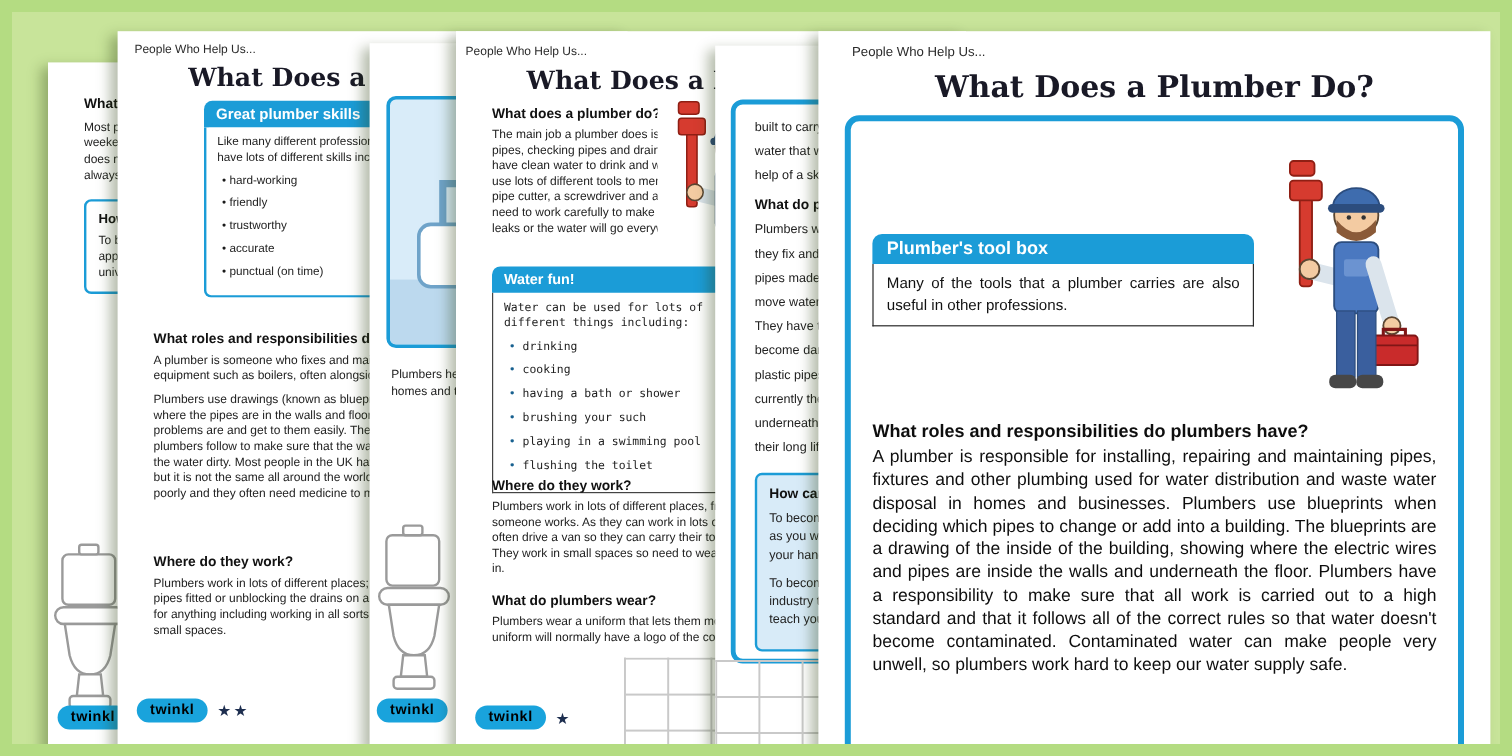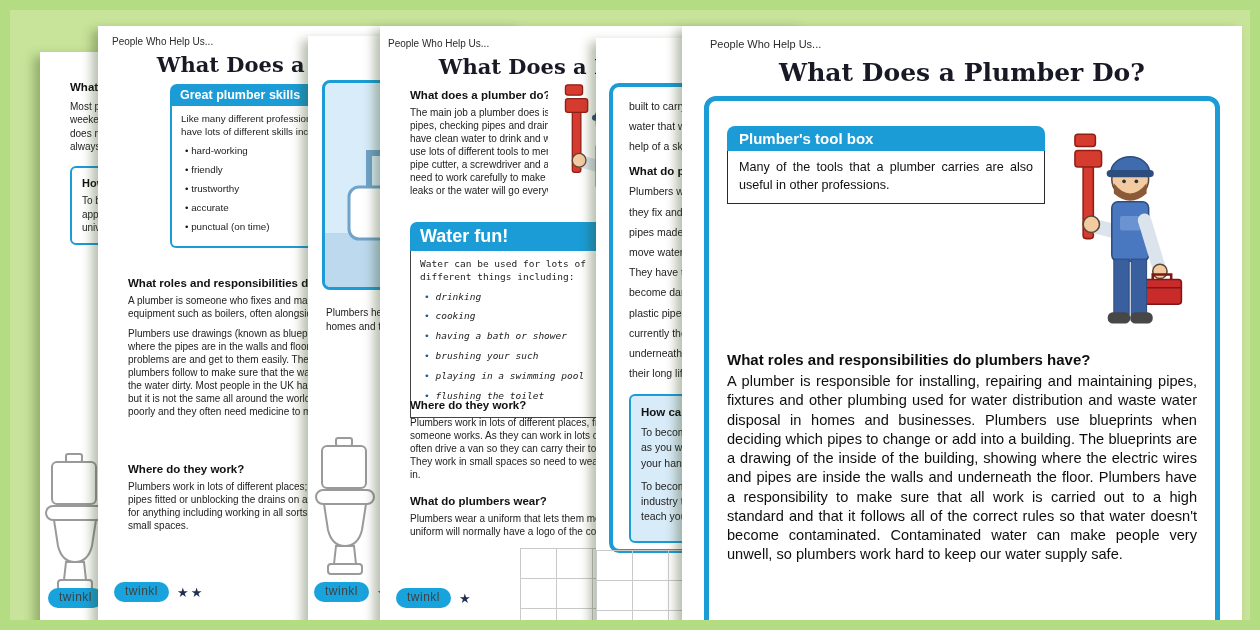--- a/index.html
+++ b/index.html
@@ -41,23 +41,23 @@
   .p3-text { position:absolute; left:18px; top:270px; width:370px; font-size:10px; line-height:1.35; color:#222; }
 
   
   .p4 { left:370px; top:16px; width:425px; height:608px; z-index:4; }
   .p4 .series { left:8px; top:12px; }
   .p4 .ptitle { top:28px; font-size:21px; }
   .p4-what { position:absolute; left:30px; top:62px; width:232px; font-size:10px; line-height:1.3; color:#222; }
   .p4-what h4, .p4-where h4, .p4-wear h4 { font-size:11.5px; margin-bottom:3px; color:#111; }
   .p4-art { position:absolute; left:168px; top:52px; width:112px; height:205px; background:#fff; }
   .waterfun { position:absolute; left:30px; top:196px; width:238px; }
-  .waterfun .bluebar { font-size:18px; }
+  .waterfun .bluebar { font-size:12px; }
   .waterfun-body { border:1.5px solid #444; border-top:none; padding:7px 9px; font-size:9.5px; line-height:1.35; color:#1c1c1c; font-family:"DejaVu Sans Mono",monospace; }
-  .water-item { margin:7px 0 7px 4px;font-style:italic; }
+  .water-item { margin:7px 0 7px 4px; }
   .water-item::before { content:"•  "; color:#17608f; }
   .p4-where { position:absolute; left:30px; top:372px; width:300px; font-size:10px; line-height:1.3; color:#222; }
   .p4-wear  { position:absolute; left:30px; top:468px; width:300px; font-size:10px; line-height:1.3; color:#222; }
   .p4-tiles { position:absolute; left:140px; top:522px; width:285px; height:86px; }
 
   
   .p5 { left:586px; top:28px; width:480px; height:600px; z-index:5; }
   .p5-frame { position:absolute; left:13px; top:45px; width:450px; height:470px; border:4px solid #1b9cd7; border-radius:10px; padding:12px 16px; font-size:10.5px; line-height:1.45; color:#222; }
   .p5-line { white-space:nowrap; margin-bottom:5px; }
   .p5-frame h4 { font-size:11.5px; margin:8px 0 5px; color:#111; }
@@ -65,33 +65,33 @@
   .howbox h4 { margin:0 0 5px; }
   .howbox p { margin-bottom:8px; }
   .p5-tiles { position:absolute; left:0; top:512px; width:100%; height:88px; }
 
   
   .p6 { left:672px; top:16px; width:560px; height:700px; z-index:6; }
   .p6 .series { left:28px; top:12px; font-size:11px; }
   .p6 .ptitle { top:32px; font-size:25px; }
   .p6-frame { position:absolute; left:22px; top:70px; width:516px; height:628px; border:5px solid #1b9cd7; border-radius:12px; padding:14px 18px; }
   .p6-intro { font-size:15px; line-height:1.45; color:#0e0e0e; }
-  .toolbox { display:flex; margin-top:11px; }
+  .toolbox { display:flex; margin-top:11px;align-items:center; }
   .toolbox-left { width:318px; flex:none; }
   .toolbox-left .bluebar { font-size:15px; padding:4px 12px; border-radius:8px 8px 0 0; }
   .toolbox-body { border:1.5px solid #2a2a2a; border-top:none; padding:8px 11px; font-size:12.6px; line-height:1.42; text-align:justify; color:#111; }
   .toolbox-body p { margin-bottom:7px; }
   .toolbox-body p:last-child { margin-bottom:0; }
   .toolbox-art { flex:1; display:flex; align-items:center; justify-content:center; }
   .p6-roles h3 { font-size:15px; margin:10px 0 4px; color:#0e0e0e; }
   .p6-roles .roles-body { font-size:14.6px; line-height:1.32; text-align:justify; color:#0e0e0e; }
 
   
   .logo-row { position:absolute; display:flex; align-items:center; gap:8px; }
-  .logo { background:#19a3dc; color:#404040; font-weight:normal; font-size:12px; padding:2px 11px 4px; border-radius:13px; letter-spacing:.5px; }
+  .logo { background:#19a3dc; color:#000000; font-weight:bold; font-size:12px; padding:2px 11px 4px; border-radius:13px; letter-spacing:.5px; }
   .stars { color:#1d2e4f; font-size:13px; letter-spacing:2px; }
   .p1 .logo-row { left:8px;  top:536px; }
   .p2 .logo-row { left:16px; top:556px; }
   .p3 .logo-row { left:6px;  top:546px; }
   .p4 .logo-row { left:16px; top:562px; }
 
   .tiles { background-image:
       linear-gradient(to right, #c9c9c9 1.5px, transparent 1.5px),
       linear-gradient(to bottom, #c9c9c9 1.5px, transparent 1.5px);
     background-size:36px 30px; }

